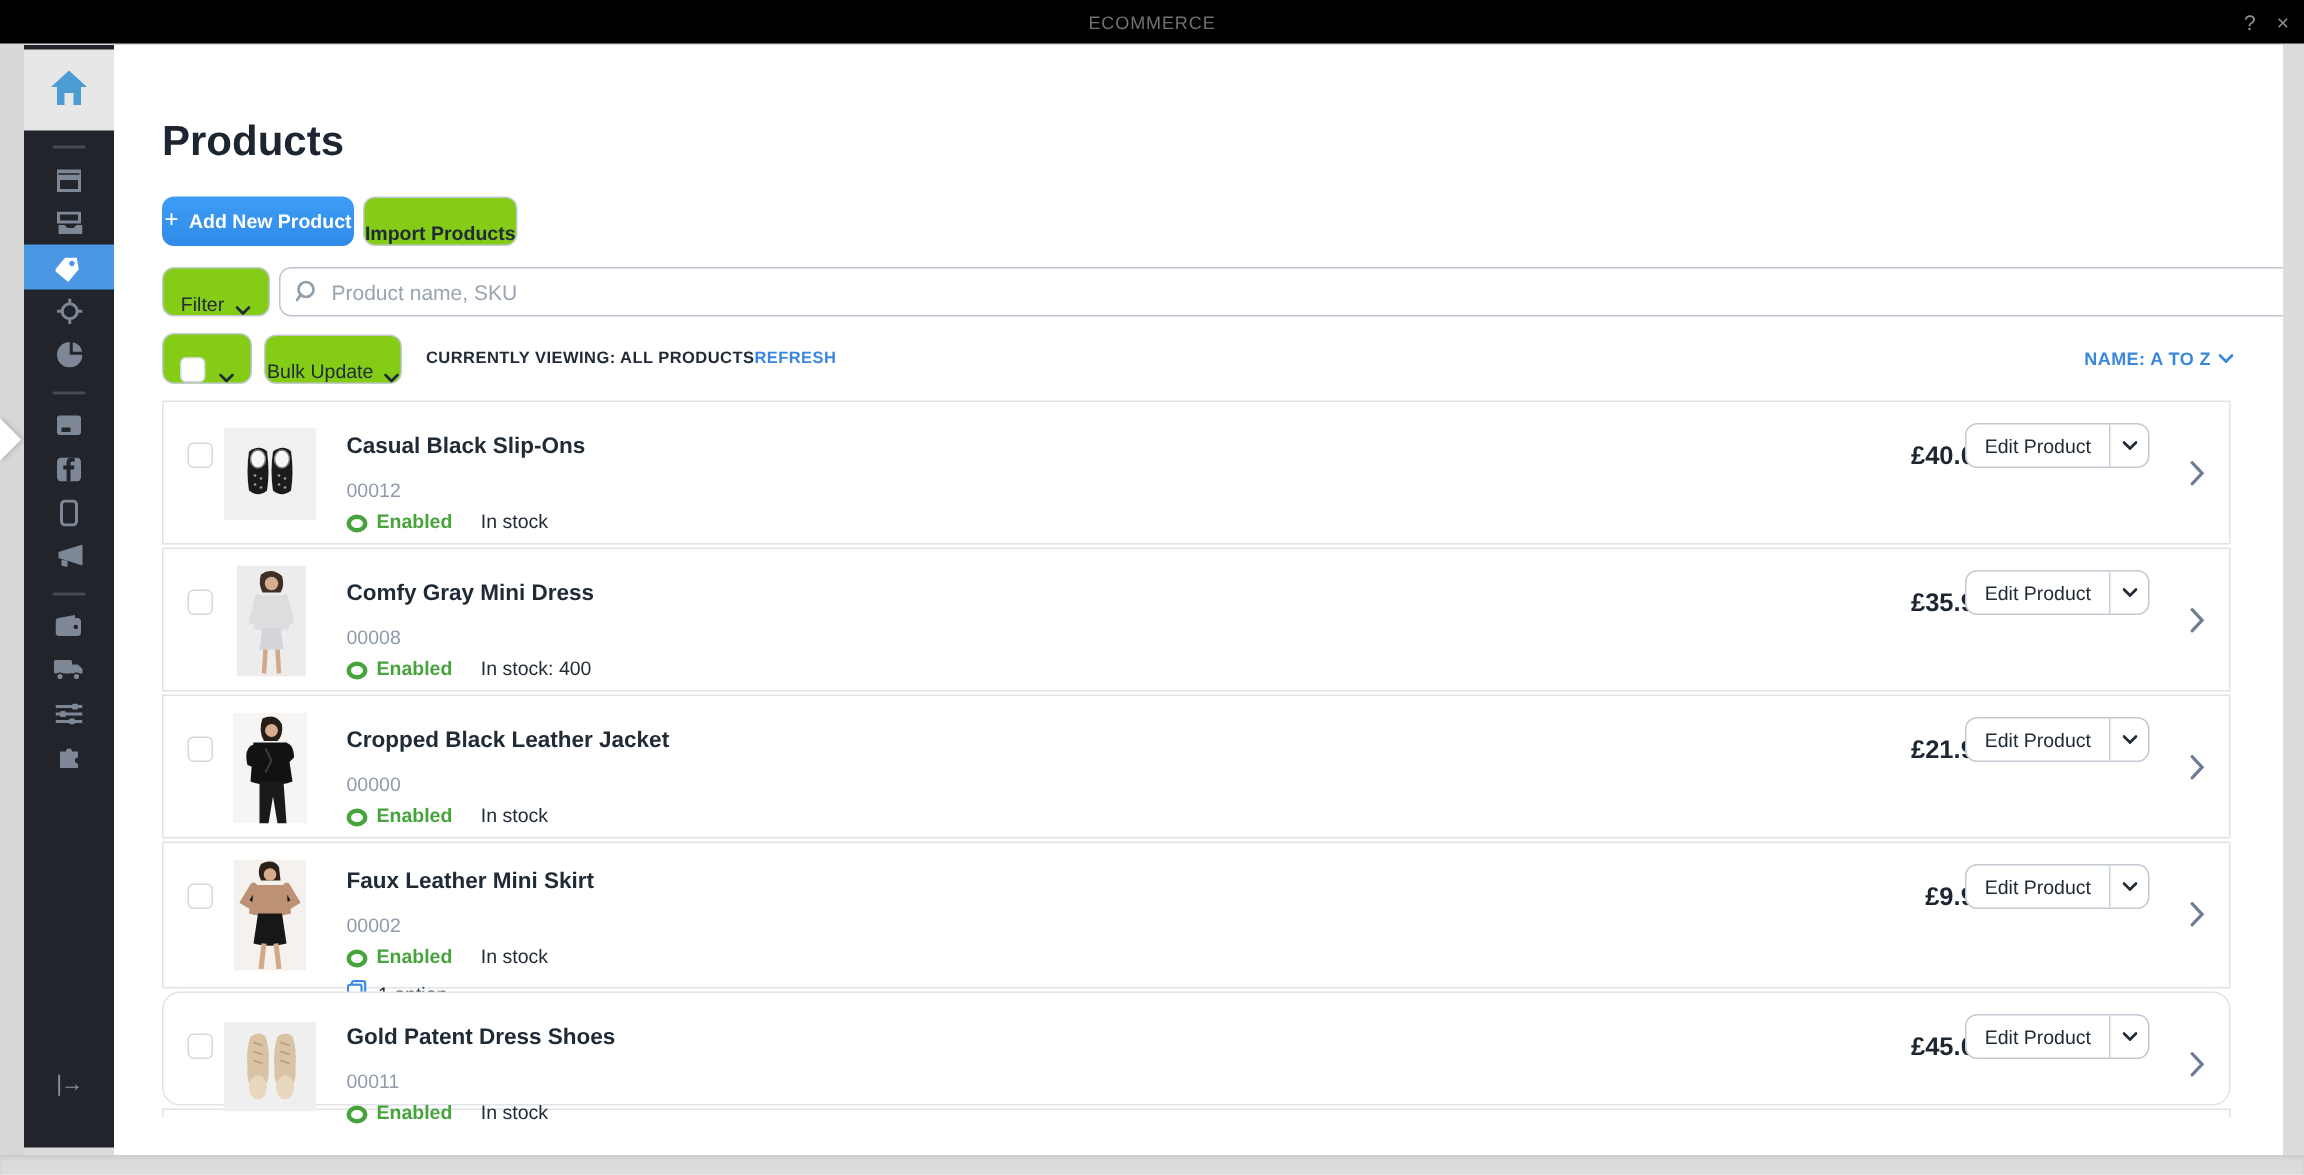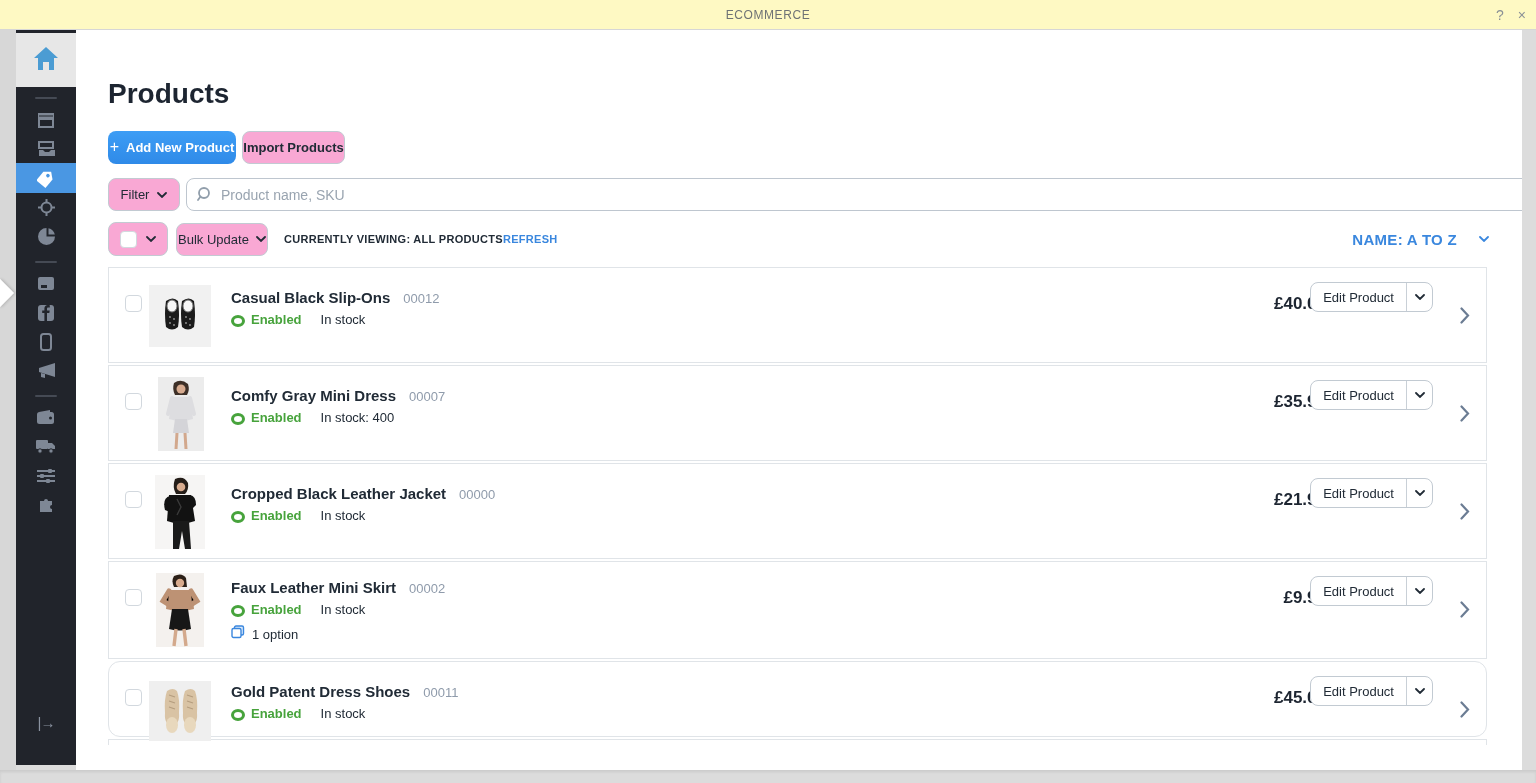--- a/index.html
+++ b/index.html
@@ -1,21 +1,21 @@
 <!DOCTYPE html>
 <html><head>
 <meta charset="utf-8">
 <style>
   * { margin:0; padding:0; box-sizing:border-box; }
   html,body { width:1536px; height:783px; }
   body { font-family:"Liberation Sans", sans-serif; background:#dcdcdc; position:relative; overflow:hidden; }
 
   
   .topbar { position:absolute; left:0; top:0; width:1536px; height:30px;
-    background:#fef9c3; border-bottom:1px solid #d6d6d6; display:flex; align-items:center; justify-content:center; }
+    background:#000000; border-bottom:1px solid #d6d6d6; display:flex; align-items:center; justify-content:center; }
   .topbar-title { font-size:12px; color:#6e7275; letter-spacing:.6px; }
   .topbar-right { position:absolute; right:10px; top:0; height:30px; display:flex; align-items:center; gap:14px; }
   .topbar-btn { color:#8a9096; font-size:14px; cursor:default; line-height:1; }
 
   .left-strip { position:absolute; left:0; top:30px; width:16px; height:740px; background:#d7d7d7; }
   .panel-handle { position:absolute; left:-10px; top:253px; width:20px; height:20px; background:#fff;
     transform:rotate(45deg); box-shadow:1px -1px 3px rgba(0,0,0,.18); }
   .right-strip { position:absolute; left:1522px; top:30px; width:14px; height:740px; background:#dcdcdc; }
   .bottom-strip { position:absolute; left:0; top:770px; width:1536px; height:13px; background:#dcdcdc; box-shadow:inset 0 2px 3px rgba(0,0,0,.08);}
 
@@ -31,49 +31,49 @@
 
   
   .main { position:absolute; left:76px; top:30px; width:1446px; height:740px; background:#ffffff; overflow:hidden;padding-left:36px; }
   .page-title { position:absolute; left:32px; top:48px; font-size:28px; font-weight:800; color:#1d2531; }
 
   .btn { display:inline-flex; align-items:center; justify-content:center; border-radius:8px; font-size:13px; cursor:pointer;
     font-family:"Liberation Sans", sans-serif; }
   .btn-primary { position:absolute; left:32px; top:101px; width:128px; height:33px;
     background:linear-gradient(#3d9df5,#2f8ae8); color:#fff; font-weight:700; border:none; gap:7px; }
   .btn-primary .plus { font-size:16px; font-weight:400; line-height:1; margin-top:-1px; }
-  .btn-secondary { background:#f9a8d4; border:1px solid #c2cad2; color:#212b36; font-weight:700; }
+  .btn-secondary { background:#84cc16; border:1px solid #c2cad2; color:#212b36; font-weight:700;align-items:flex-end; }
   .btn-import { position:absolute; left:166px; top:101px; width:103px; height:33px; }
 
   .btn-filter { position:absolute; left:32px; top:148px; width:72px; height:33px; gap:8px; font-weight:400;}
   .chev-down { width:10px; height:6px; }
 
   .search-wrap { position:absolute; left:110px; top:148px; width:1379px; height:33px; }
   .search-input { width:100%; height:100%; border:1px solid #bec6cf; border-radius:8px; padding:0 12px 0 34px;
     font-size:14px; color:#212b36; background:#fff; outline:none; font-family:"Liberation Sans", sans-serif; }
   .search-input::placeholder { color:#99a4b0; }
   .search-icon { position:absolute; left:11px; top:8px; }
 
   .ctl-row { position:absolute; left:32px; top:192px; width:1382px; height:34px; display:flex; align-items:center; }
   .btn-checkbox { width:60px; height:34px; gap:9px; }
   .mini-checkbox { width:17px; height:17px; border:1px solid #d2d8de; border-radius:4px; background:#fff; }
   .btn-bulk { width:92px; height:33px; margin-left:8px; gap:7px; font-weight:400; }
   .viewing-label { margin-left:16px; font-size:11px; font-weight:700; color:#212b36; letter-spacing:.3px; }
   .refresh-link { font-size:11px; font-weight:700; letter-spacing:.3px; color:#3a87de; cursor:pointer; }
-  .sort-link { margin-left:auto; font-size:15px; font-weight:700; letter-spacing:.3px; color:#3a87de; cursor:pointer;
-    display:flex; align-items:center; gap:22px; margin-right:1px; }
+  .sort-link { margin-left:auto; font-size:12px; font-weight:700; letter-spacing:.3px; color:#3a87de; cursor:pointer;
+    display:flex; align-items:center; gap:5px; margin-right:1px; }
 
   
   .product-list { position:absolute; left:32px; top:237px; width:1379px; }
   .product-row { position:relative; background:#fff; border:1px solid #e0e4e8; height:96px; margin-bottom:2px; }
   .product-row.tall { height:98px; }
   .row-checkbox { position:absolute; left:16px; top:27px; width:17px; height:17px; border:1px solid #d2d8de; border-radius:4px; background:#fff; cursor:pointer; }
   .thumb { position:absolute; display:flex; align-items:center; justify-content:center; cursor:pointer; }
   .row-body { position:absolute; left:122px; top:21px; }
-  .title-line { display:flex; align-items:baseline; gap:13px; }
+  .title-line { display:flex; align-items:baseline; gap:13px;flex-direction:column; }
   .p-name { font-size:15px; font-weight:700; color:#212b36; cursor:pointer; }
   .p-sku { font-size:13px; color:#8f9bab;text-align:center; }
   .status-line { display:flex; align-items:flex-end; margin-top:6px; }
   .enabled-ring { width:14px; height:12px; border:3.5px solid #47a33c; border-radius:50%; margin-right:6px; }
   .p-status { font-size:13px; font-weight:700; color:#47a33c; }
   .p-stock { font-size:13px; color:#212b36; margin-left:19px; }
   .options-line { display:flex; align-items:center; margin-top:8px; gap:7px; }
   .p-options { font-size:13px; color:#212b36; }
   .p-price { position:absolute; right:160px; top:26px; font-size:17px; font-weight:800; color:#1d2531; }
   .edit-split { position:absolute; right:53px; top:14px; height:30px; display:flex; border:1px solid #c2cad2; border-radius:8px; background:#fff; overflow:hidden; }
@@ -341,21 +341,21 @@
               <path d="M14 20 h18 l3 22 q-12 4 -24 0 Z" fill="#dddde0"></path>
               <path d="M17 42 h12 l2 14 h-16 Z" fill="#d4d4d8"></path>
               <path d="M19 56 l-1 16 M27 56 l1 16" stroke="#d2a88d" stroke-width="3"></path>
               <path d="M14 21 l-4 16 M32 21 l4 16" stroke="#dddde0" stroke-width="4" stroke-linecap="round"></path>
             </g>
           </svg>
       </span>
       <div class="row-body">
         <div class="title-line">
           <span class="p-name">Comfy Gray Mini Dress</span>
-          <span class="p-sku">00007</span>
+          <span class="p-sku">00008</span>
         </div>
         <div class="status-line">
           <span class="enabled-ring"></span>
           <span class="p-status">Enabled</span>
           <span class="p-stock">In stock: 400</span>
         </div>
       </div>
       <span class="p-price">£35.99</span>
       <div class="edit-split">
         <span class="edit-main">Edit Product</span>

